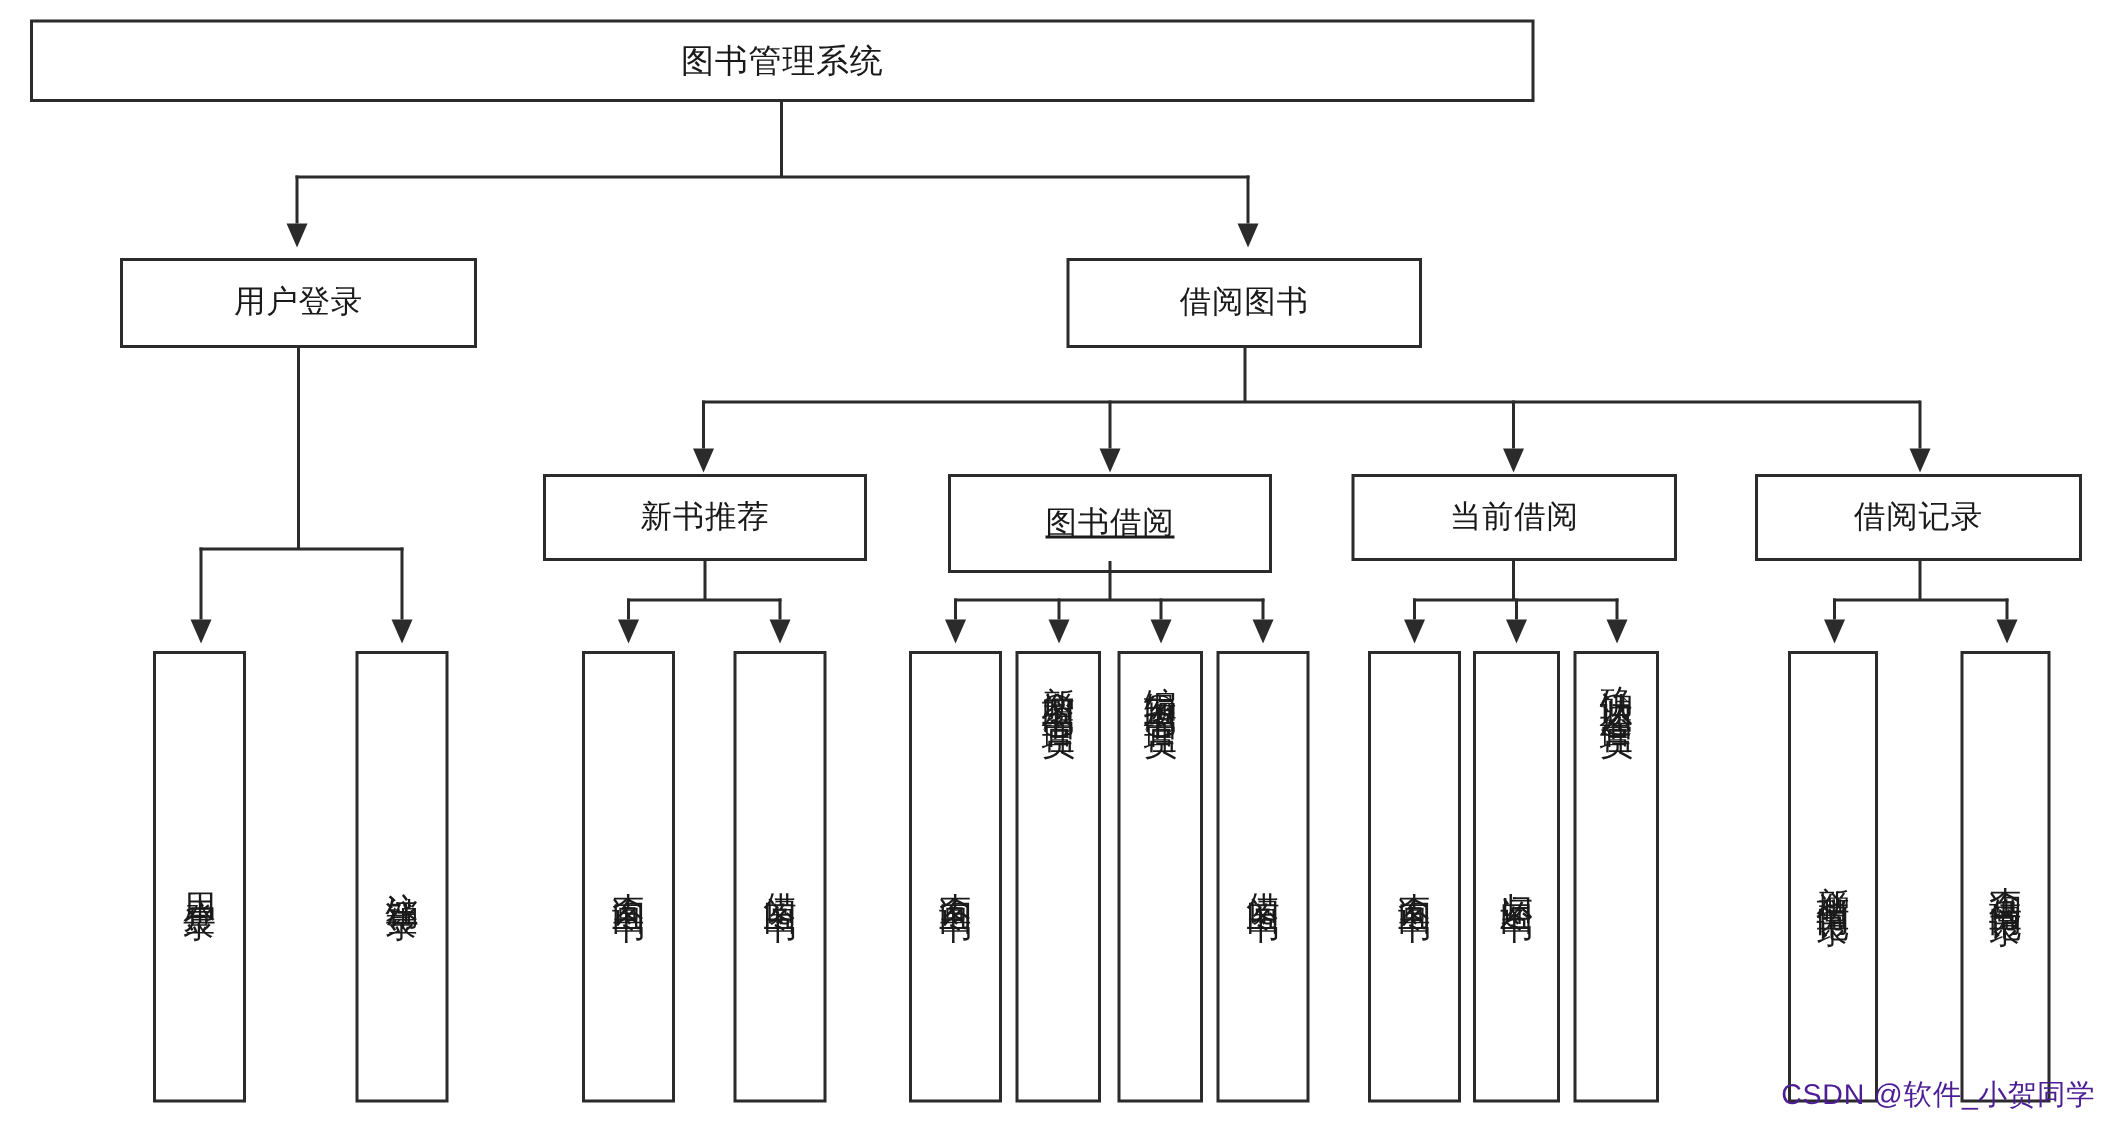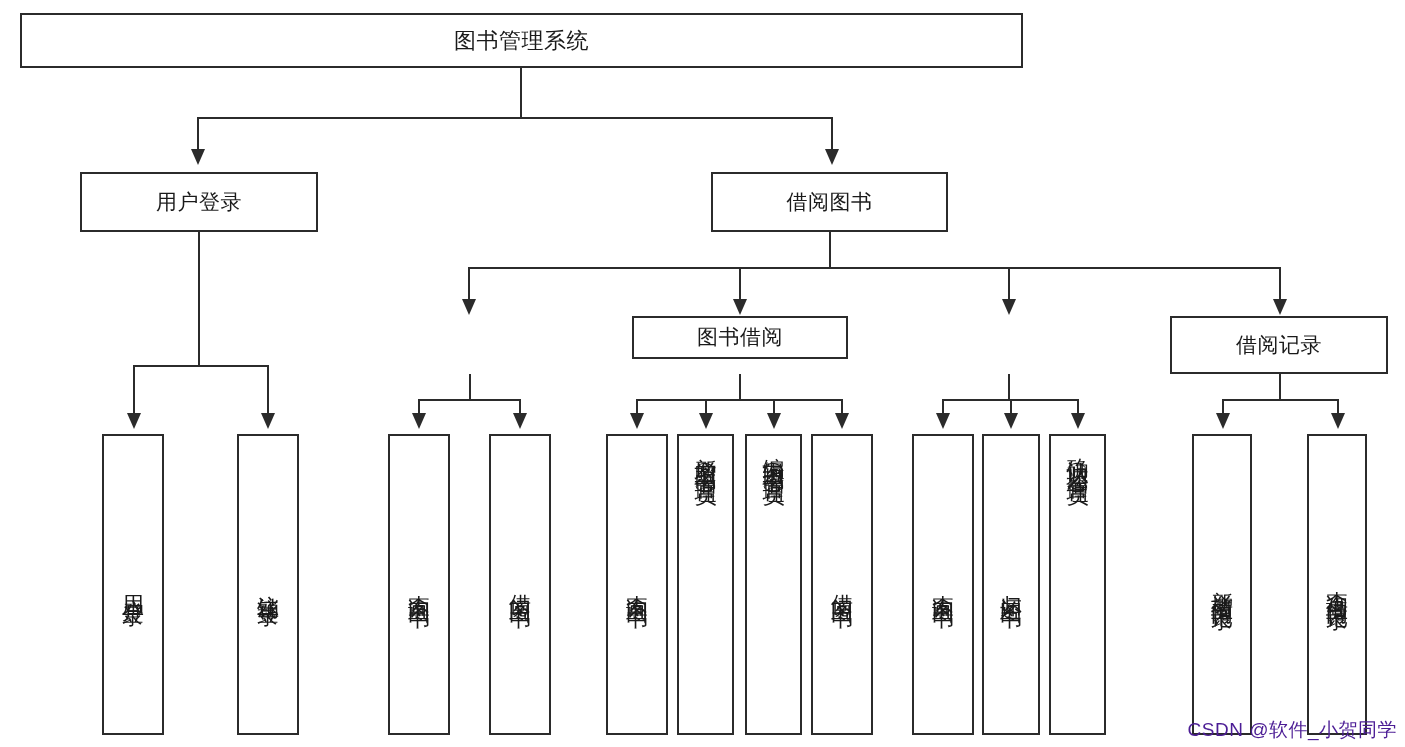--- a/index.html
+++ b/index.html
@@ -113,22 +113,28 @@
   <div class="hline" style="left:468px;top:267px;width:812px;"></div>
   <div class="vline" style="left:468px;top:267px;height:32px;"></div>
   <div class="vline" style="left:739px;top:267px;height:32px;"></div>
   <div class="vline" style="left:1008px;top:267px;height:32px;"></div>
   <div class="vline" style="left:1279px;top:267px;height:32px;"></div>
   <div class="arrow" style="left:462px;top:299px;"></div>
   <div class="arrow" style="left:733px;top:299px;"></div>
   <div class="arrow" style="left:1002px;top:299px;"></div>
   <div class="arrow" style="left:1273px;top:299px;"></div>
 
-  <div class="node horiz" style="left:632px;top:316px;width:216px;height:43px;">
+  <div class="node horiz" style="left:362px;top:316px;width:216px;height:58px;">
+    <span class="lbl">新书推荐</span>
+  </div>
+  <div class="node horiz" style="left:632px;top:316px;width:216px;height:66px;text-decoration:underline;">
     <span class="lbl">图书借阅</span>
+  </div>
+  <div class="node horiz" style="left:901px;top:316px;width:217px;height:58px;">
+    <span class="lbl">当前借阅</span>
   </div>
   <div class="node horiz" style="left:1170px;top:316px;width:218px;height:58px;">
     <span class="lbl">借阅记录</span>
   </div>
 
   <div class="vline" style="left:469px;top:374px;height:26px;"></div>
   <div class="hline" style="left:418px;top:399px;width:103px;"></div>
   <div class="vline" style="left:418px;top:399px;height:14px;"></div>
   <div class="vline" style="left:519px;top:399px;height:14px;"></div>
   <div class="arrow" style="left:412px;top:413px;"></div>

